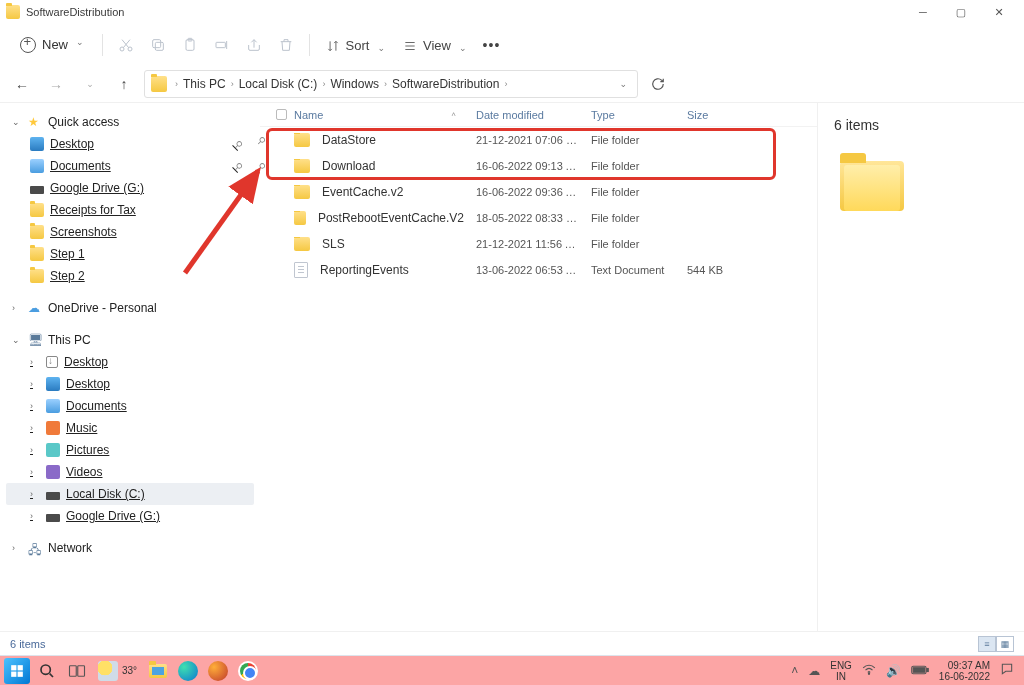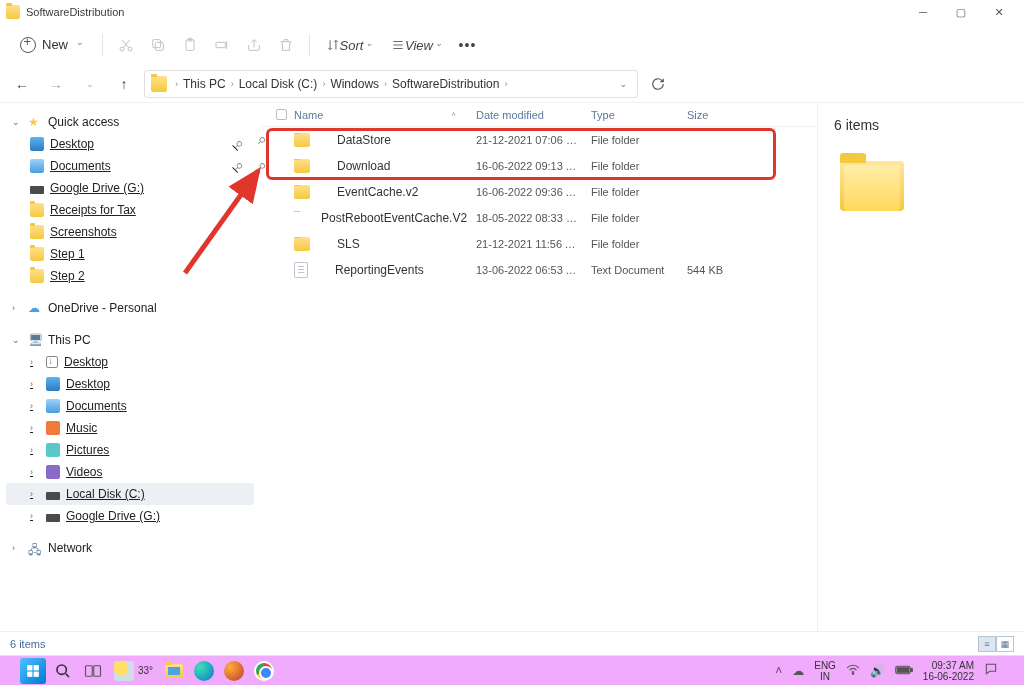--- a/index.html
+++ b/index.html
@@ -17,21 +17,21 @@
   .toolbar { height: 42px; display: flex; align-items: center; padding: 0 10px; gap: 2px; }
   .tb-btn { display: flex; align-items: flex-start; padding: 6px 10px; border-radius: 4px; color: #555; gap: 6px; }
   .tb-btn.new { color: #333; }
   .tb-btn .plus-circle { width: 16px; height: 16px; border: 1.2px solid #555; border-radius: 50%; position: relative; }
   .tb-btn .plus-circle::before { content:"+"; position:absolute; top:-4px; left:2.5px; font-size:13px; color:#555; }
   .tb-btn span.lbl { font-size: 13px; }
   .chev { font-size: 9px; color: #777; margin-left: 2px; }
   .sep { width: 1px; height: 22px; background: #e3e3e3; margin: 0 6px; }
   .icon-btn { width: 30px; height: 30px; display: flex; align-items: center; justify-content: center; color: #bcc3cd; font-size: 14px; }
   .icon-btn svg { width: 16px; height: 16px; stroke: #bcc3cd; fill: none; stroke-width: 1.5; }
-  .sort-btn, .view-btn { display: flex; align-items: flex-start; padding: 6px 8px; gap: 0; color: #444; font-size: 13px; font-style: italic; }
+  .sort-btn, .view-btn { display: flex; align-items: flex-end; padding: 6px 8px; gap: 6px; color: #444; font-size: 13px; }
   .sort-btn svg, .view-btn svg { width: 14px; height: 14px; stroke: #555; fill: none; stroke-width: 1.5; }
   .more-btn { width:30px; height:30px; display:flex; align-items:center; justify-content:center; font-size:14px; color:#444; letter-spacing:1px;}
 
   
   .navrow { height: 36px; display: flex; align-items: center; padding: 0 8px; gap: 6px; }
   .nav-arrow { width: 28px; height: 28px; display: flex; align-items: center; justify-content: center; color: #aaa; font-size: 14px; }
   .nav-arrow.enabled { color: #444; }
   .breadcrumb { flex: 0 0 auto; width: 494px; height: 28px; border: 1px solid #e0e0e0; border-radius: 3px; display: flex; align-items: center; padding: 0 4px; font-size: 12px; color: #333; gap: 0; }
   .bc-folder { width:16px; height:16px; margin: 0 5px 0 2px; background: linear-gradient(#ffe08a,#f5c842); border-radius:2px; position:relative; }
   .bc-folder::before { content:""; position:absolute; top:-2px; left:0; width:6px; height:3px; background:#f5c842; border-radius:1px 1px 0 0; }
@@ -63,21 +63,21 @@
   .ic-pic { background:#5ac8c8; border-radius:2px; }
   .ic-vid { background:#8a6ac8; border-radius:2px; }
   .ic-net { color:#5a7a9a; font-size:12px;}
   .ic-down { width:12px; height:12px; border:1px solid #888; border-radius:2px; position:relative; }
   .ic-down::after{ content:"↓"; position:absolute; top:-2px; left:1px; font-size:10px; color:#888;}
 
   .filelist { flex: 1; position: relative; border-right: 1px solid #f0f0f0; }
   .fl-header { display:flex; height:24px; align-items:center; border-bottom:1px solid #f2f2f2; font-size:11px; color:#5a7aa0; padding-left: 10px;}
   .fl-header .col { padding: 0 6px; }
   .col-check { width: 18px; }
-  .col-name { width: 182px; display:flex; align-items:center; gap:19px;}
+  .col-name { width: 182px; display:flex; align-items:center; gap:4px;}
   .col-date { width: 115px; }
   .col-type { width: 96px; }
   .col-size { width: 70px; }
   .sort-caret { font-size:8px; color:#999; margin-left:auto; margin-right:8px;}
 
   .fl-row { display:flex; height:26px; align-items:center; font-size:12px; color:#333; padding-left:10px; position:relative;}
   .fl-row .col { padding:0 6px; overflow:hidden; white-space:nowrap; text-overflow:ellipsis;}
   .fl-row .col-date, .fl-row .col-type, .fl-row .col-size { color:#555; font-size:11px;}
   .fl-row .col-size { text-align:left; }
   .fl-row .pin { color:#888; font-size:10px; transform:rotate(45deg); position:absolute; left:-2px;}
@@ -98,21 +98,21 @@
   .big-folder::after { content:""; position:absolute; top:4px; left:4px; right:4px; bottom:0; background:linear-gradient(#ffeeaa,#ffd95a); border-radius:3px; }
 
   
   .statusbar { height:24px; display:flex; align-items:center; padding:0 10px; border-top:1px solid #f0f0f0; font-size:11px; color:#4a6a9a;}
   .statusbar .spacer { flex:1;}
   .view-toggle { display:flex; gap:0;}
   .view-toggle div { width:18px; height:16px; border:1px solid #b8c4d4; display:flex; align-items:center; justify-content:center; font-size:9px; color:#5a7a9a;}
   .view-toggle div.active { background:#dbe6f2; }
 
   
-  .taskbar { height:30px; background:#f0abfc; display:flex; align-items:center; padding:0 20px; border-top:1px solid #dde4ec;}
+  .taskbar { height:30px; background:#fca5a5; display:flex; align-items:center; padding:0 4px; border-top:1px solid #dde4ec;}
   .tb-left { display:flex; align-items:center; gap:4px;}
   .tb-ic { width:26px; height:26px; display:flex; align-items:center; justify-content:center; border-radius:3px; font-size:14px;}
   .tb-ic.start { background:linear-gradient(135deg,#4cc2ff,#0078d4); color:#fff; border-radius:3px;}
   .tb-ic.start svg { width:14px; height:14px;}
   .tb-ic.edge { background:radial-gradient(circle at 30% 30%,#3fe0b0,#0b78d0); border-radius:50%; width:20px; height:20px;}
   .tb-ic.ff { background:radial-gradient(circle at 30% 30%,#ffae3a,#c0392b); border-radius:50%; width:20px; height:20px;}
   .tb-ic.chrome { background:#fff; border-radius:50%; width:20px; height:20px; position:relative;}
   .tb-ic.chrome::before { content:""; position:absolute; inset:2px; border-radius:50%; background:conic-gradient(#ea4335 0 120deg,#fbbc05 120deg 240deg,#34a853 240deg 360deg);}
   .tb-ic.chrome::after { content:""; position:absolute; top:5px; left:5px; width:10px; height:10px; border-radius:50%; background:#4285f4; border:2px solid #fff;}
   .tb-ic.taskview { color:#555;}

